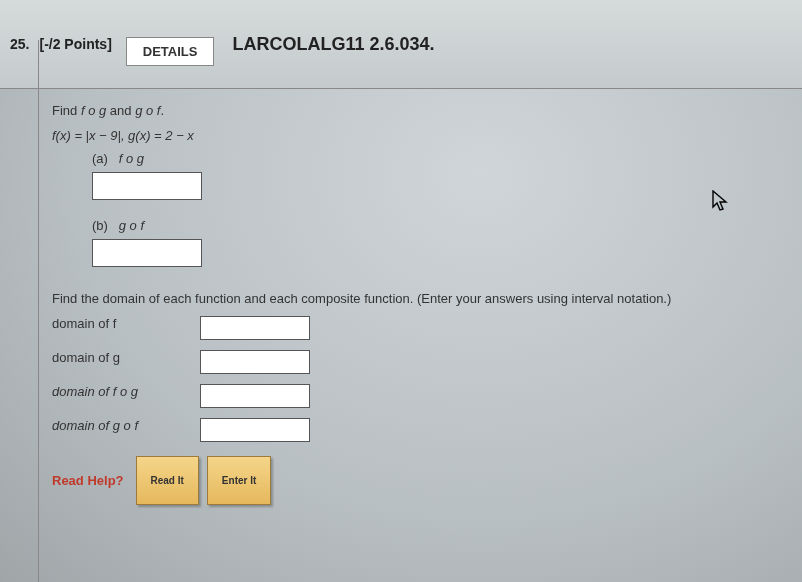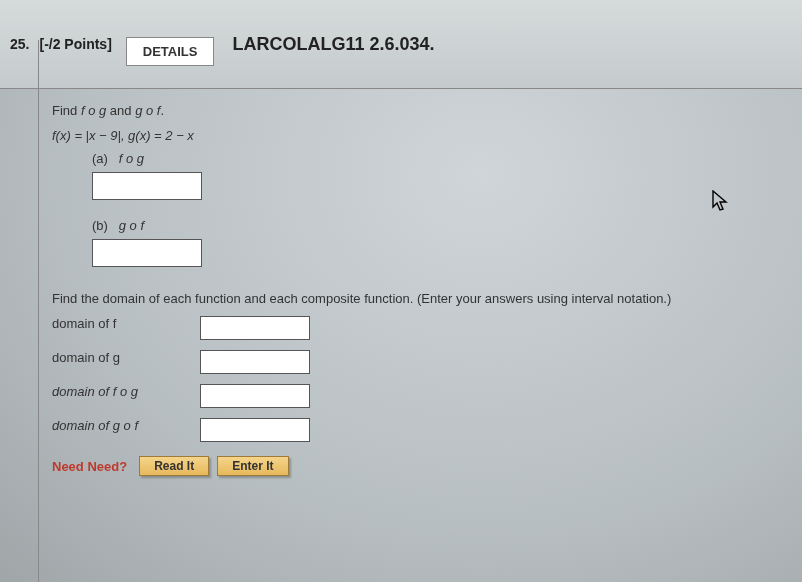--- a/index.html
+++ b/index.html
@@ -54,22 +54,22 @@
 }
 .domain-section { margin-top: 24px; }
 .domain-instr { margin-bottom: 10px; }
 .domain-row { display: flex; margin-bottom: 10px; gap: 28px; }
 .domain-label { width: 120px; }
 .help-row { margin-top: 14px; display: flex; align-items: center; gap: 8px; }
 .need-help { color: #c0392b; font-weight: bold; font-size: 13px; margin-right: 4px; }
 .help-btn {
   background: linear-gradient(#f5d58a, #e6b85c);
   border: 1px solid #9b7a3a;
-  padding: 2px 14px;
-  font-size: 12px;
+  padding: 18px 14px;
+  font-size: 10px;
   font-weight: bold;
   color: #333;
   cursor: pointer;
   box-shadow: 2px 2px 2px rgba(0,0,0,.25);
 }
 .fit { font-style: italic; }
 .cursor-icon { position: absolute; right: 70px; top: 190px; font-size: 22px; color: #000; pointer-events:none; }
 .vbar { position: absolute; left: 38px; top: 40px; bottom: 0; width: 1px; background: #888; }
 </style>
 </head>
@@ -119,21 +119,21 @@
       <span class="domain-label fit">domain of f o g</span>
       <input type="text" class="answer-box-sm" style="">
     </div>
     <div class="domain-row">
       <span class="domain-label fit">domain of g o f</span>
       <input type="text" class="answer-box-sm" style="">
     </div>
   </div>
 
   <div class="help-row">
-    <span class="need-help">Need Need?</span>
+    <span class="need-help">Read Help?</span>
     <button class="help-btn">Read It</button>
     <button class="help-btn">Enter It</button>
   </div>
 
 </div>
 
 <div class="cursor-icon">
   <svg width="20" height="24" viewBox="0 0 20 24">
       <path d="M1 1 L1 17 L5 13 L8 20 L11 19 L8 12 L14 12 Z" fill="none" stroke="#000" stroke-width="1.4"></path>
     </svg>

